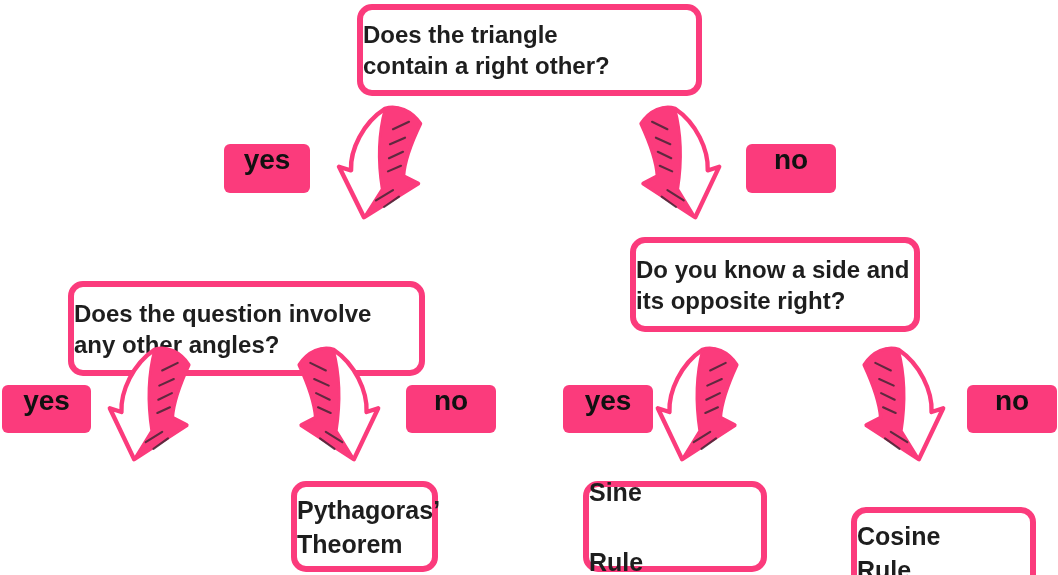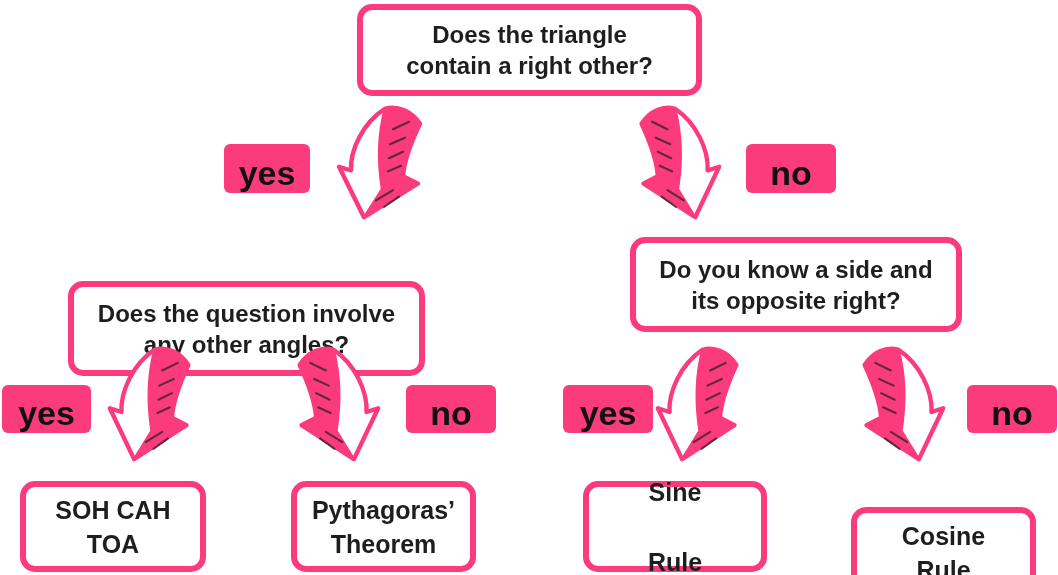--- a/index.html
+++ b/index.html
@@ -7,30 +7,30 @@
   #canvas {
     position:relative; width:1058px; height:575px;
     background:#ffffff; overflow:hidden;
     font-family:"Liberation Sans","DejaVu Sans",sans-serif;
     color:var(--ink);
   }
   .qbox {
     position:absolute; box-sizing:border-box;
     border:6px solid var(--accent); border-radius:15px;
     background:#ffffff;
-    display:flex; flex-direction:column; align-items:center; justify-content:center;
+    display:flex; flex-direction:column; align-items:flex-start; justify-content:center;
     text-align:center;
   }
   .qbox .ln { font-size:24px; line-height:31px; font-weight:600; white-space:nowrap; }
   .result .ln { font-size:25px; line-height:34px; font-weight:600; }
   .chip {
     position:absolute; box-sizing:border-box;
     background:var(--accent); border-radius:6px;
-    display:flex; align-items:flex-end; justify-content:center;
-    font-size:34px; font-weight:700; color:#111111;
+    display:flex; align-items:flex-start; justify-content:center;
+    font-size:28px; font-weight:700; color:#111111;
   }
   .arrow { position:absolute; overflow:visible; }
   .arrow.flip { transform:scaleX(-1); }
   #defs { position:absolute; width:0; height:0; }
 </style>
 </head>
 <body>
 
 <svg id="defs" aria-hidden="true">
   <defs>
@@ -67,21 +67,21 @@
     <span>yes</span>
   </div>
   <div class="chip" style="left:746px;top:144px;width:90px;height:49px;">
     <span>no</span>
   </div>
 
   <div class="qbox" style="left:68px;top:237px;width:357px;height:95px;margin-top:44px;">
     <div class="ln">Does the question involve</div>
     <div class="ln">any other angles?</div>
   </div>
-  <div class="qbox" style="left:630px;top:237px;width:332px;height:95px;">
+  <div class="qbox" style="left:630px;top:237px;width:290px;height:95px;">
     <div class="ln">Do you know a side and</div>
     <div class="ln">its opposite right?</div>
   </div>
 
   <svg class="arrow" style="left:104px;top:345px;width:97px;height:118px;" viewBox="0 0 100 125" preserveAspectRatio="none">
     <use href="#doodle-arrow"></use>
   </svg>
   <svg class="arrow flip" style="left:287px;top:345px;width:97px;height:118px;" viewBox="0 0 100 125" preserveAspectRatio="none">
     <use href="#doodle-arrow"></use>
   </svg>
@@ -98,25 +98,21 @@
   <div class="chip" style="left:406px;top:385px;width:90px;height:48px;">
     <span>no</span>
   </div>
   <div class="chip" style="left:563px;top:385px;width:90px;height:48px;">
     <span>yes</span>
   </div>
   <div class="chip" style="left:967px;top:385px;width:90px;height:48px;">
     <span>no</span>
   </div>
 
-  <div class="qbox result" style="left:20px;top:481px;width:186px;height:91px;">
-    <div class="ln">SOH CAH</div>
-    <div class="ln">TOA</div>
-  </div>
-  <div class="qbox result" style="left:291px;top:481px;width:185px;height:91px;">
+  <div class="qbox result" style="left:291px;top:481px;width:147px;height:91px;">
     <div class="ln">Pythagoras’</div>
     <div class="ln">Theorem</div>
   </div>
   <div class="qbox result" style="left:583px;top:481px;width:184px;height:91px;gap:36px;">
     <div class="ln">Sine</div>
     <div class="ln">Rule</div>
   </div>
   <div class="qbox result" style="left:851px;top:507px;width:185px;height:91px;">
     <div class="ln">Cosine</div>
     <div class="ln">Rule</div>

